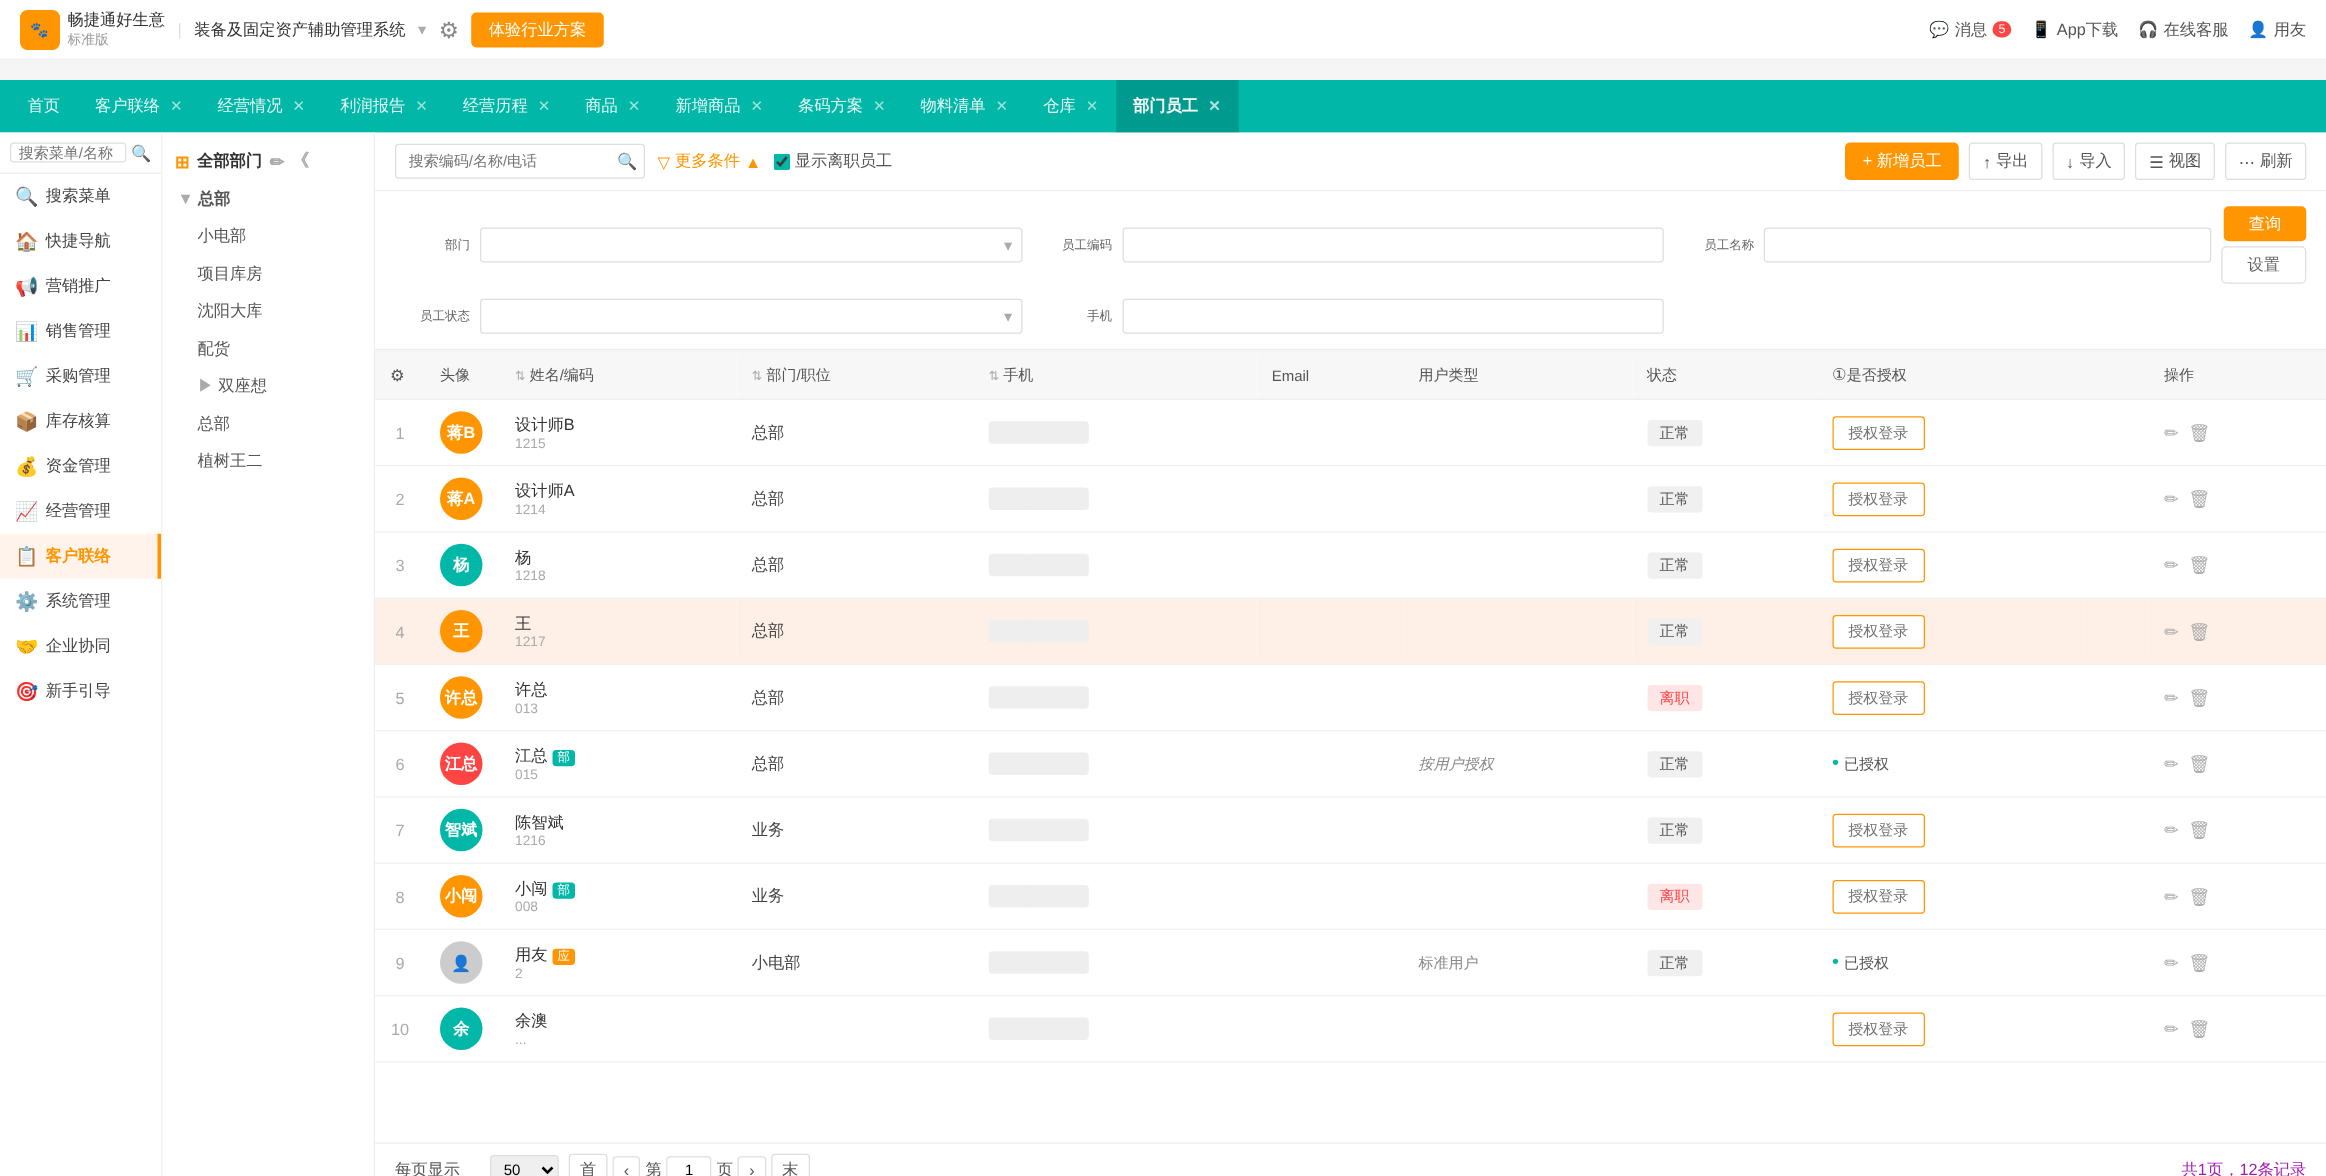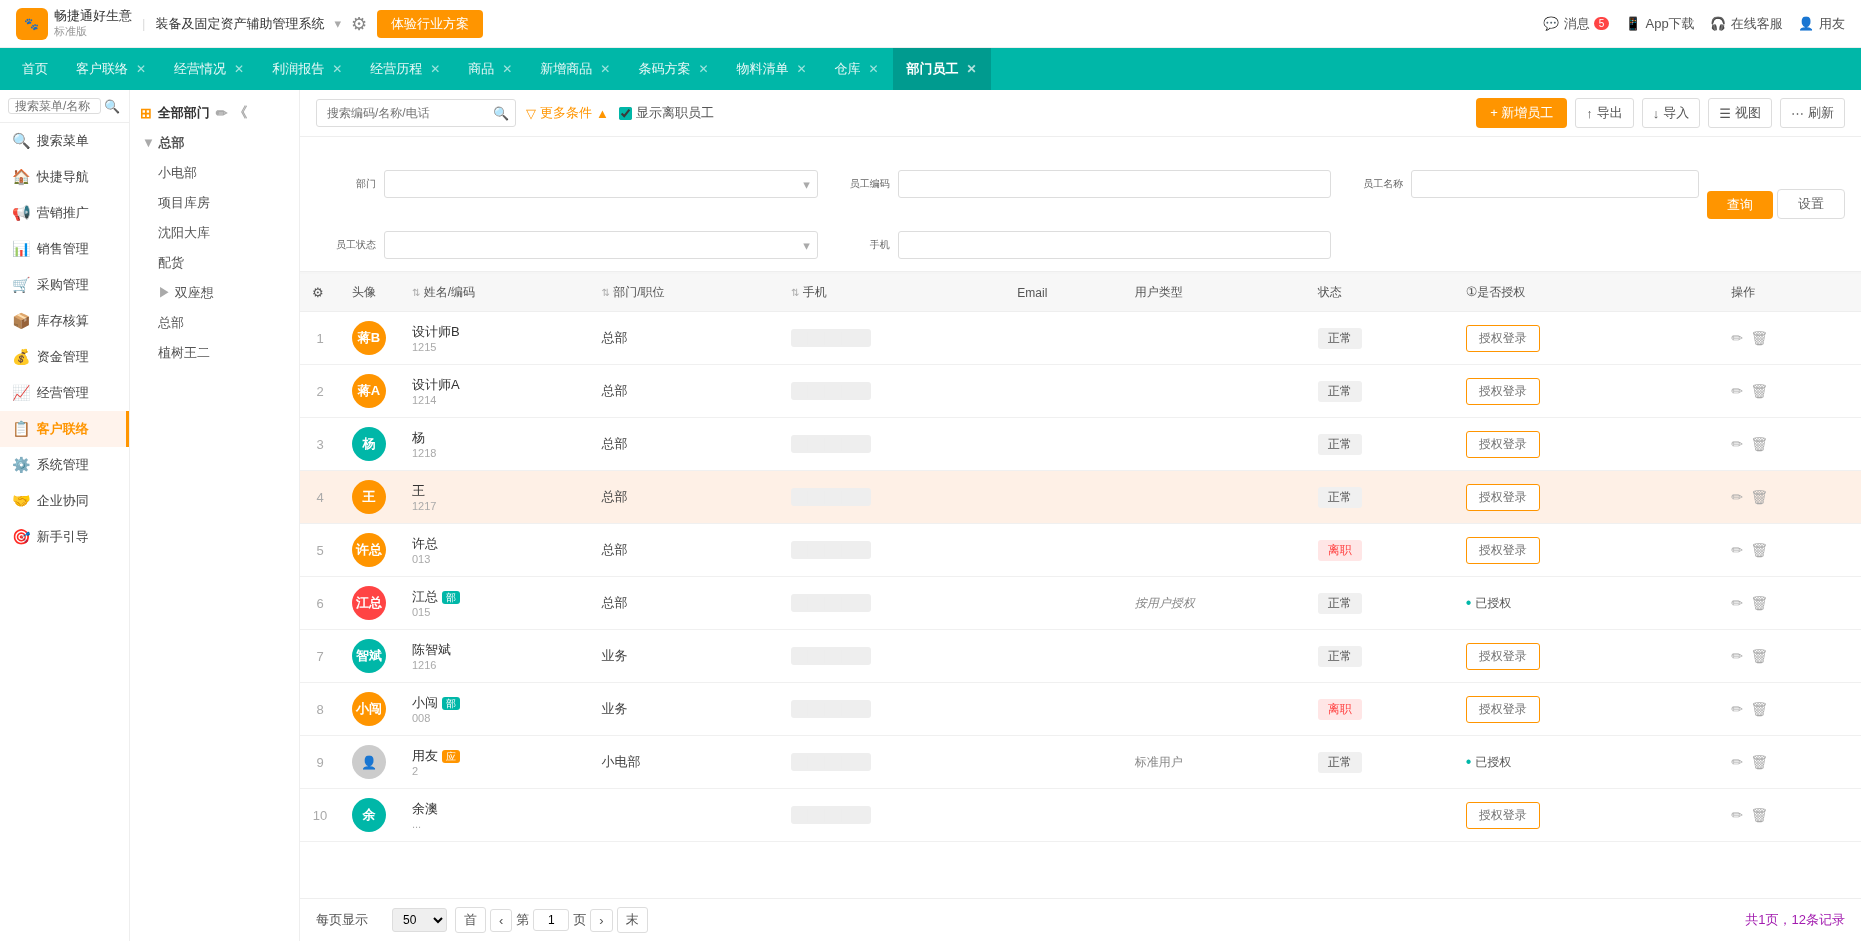--- a/index.html
+++ b/index.html
@@ -27,20 +27,21 @@
     .trial-btn { background: #ff9500; color: white; border: none; border-radius: 4px; padding: 5px 14px; cursor: pointer; font-size: 13px; }
 
     
     .nav-bar {
       height: 42px;
       background: #00b7a8;
       display: flex;
       align-items: center;
       padding: 0 8px;
       gap: 0;
+      margin-top: 16px;
     }
     .nav-tab {
       height: 42px;
       display: flex;
       align-items: center;
       padding: 0 14px;
       color: rgba(255,255,255,0.9);
       cursor: pointer;
       font-size: 13px;
       position: relative;
@@ -141,21 +142,21 @@
       flex: 1;
       border: 1px solid #ddd;
       border-radius: 3px;
       padding: 6px 10px;
       font-size: 12px;
       outline: none;
     }
     .filter-select-wrap { flex: 1; position: relative; }
     .filter-select-wrap select { width: 100%; border: 1px solid #ddd; border-radius: 3px; padding: 6px 28px 6px 10px; font-size: 12px; appearance: none; background: white; cursor: pointer; }
     .filter-select-wrap::after { content: '▾'; position: absolute; right: 8px; top: 50%; transform: translateY(-50%); color: #aaa; pointer-events: none; }
-    .filter-actions { display: flex; flex-direction: row; gap: 4px; align-items: flex-end; margin-top: 40px; }
+    .filter-actions { display: flex; flex-direction: column; gap: 4px; align-items: flex-end; }
     .query-btn { background: #ff9500; color: white; border: none; border-radius: 4px; padding: 5px 20px; cursor: pointer; font-size: 13px; }
     .set-btn { background: white; color: #666; border: 1px solid #ddd; border-radius: 4px; padding: 5px 20px; cursor: pointer; font-size: 13px; }
 
     
     .table-wrap { flex: 1; overflow-y: auto; background: white; margin-top: 2px; }
     table { width: 100%; border-collapse: collapse; }
     thead tr { background: #f7f7f7; }
     th {
       padding: 10px 12px;
       text-align: left;

